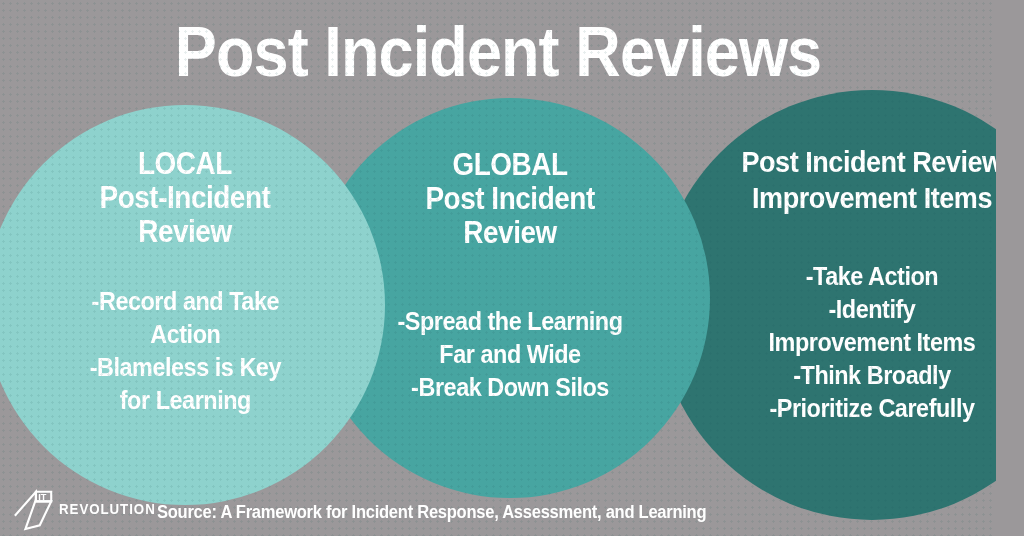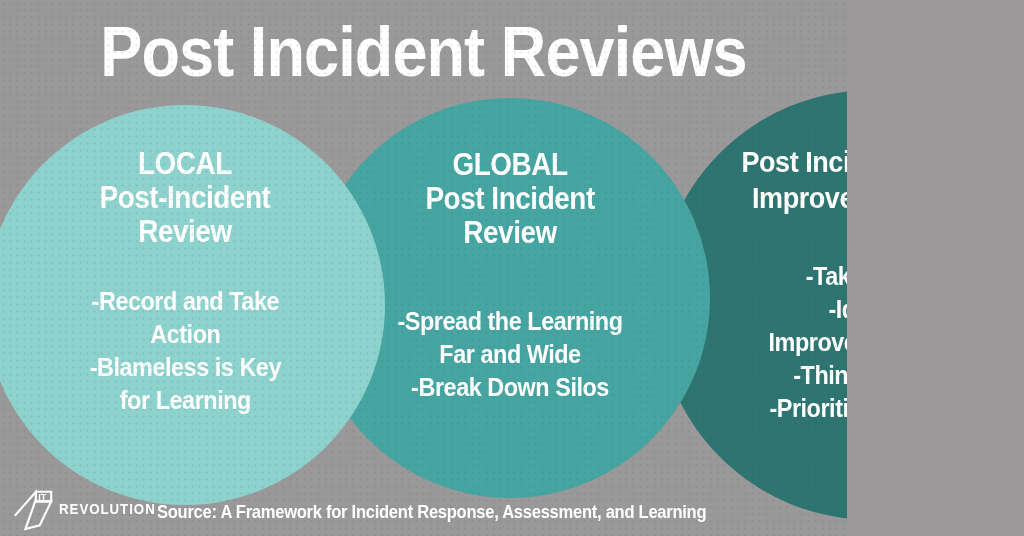--- a/index.html
+++ b/index.html
@@ -2,21 +2,21 @@
 <html><head>
 <meta charset="utf-8">
 <style>
   html,body{margin:0;padding:0;}
   body{
     width:1024px;height:536px;overflow:hidden;
     font-family:"Liberation Sans", sans-serif;
     background:#9b989a;
   }
   .canvas{
-    position:relative;width:847px;height:536px;overflow:hidden;
+    position:relative;width:996px;height:536px;overflow:hidden;
     background:#9b989a;
   }
   
   .dots{
     position:absolute;inset:0;z-index:9;pointer-events:none;
     background-image:radial-gradient(rgba(25,85,85,0.10) 1px, transparent 1.4px);
     background-size:7px 7px;
   }
   .title{
     position:absolute;top:16px;left:0;width:100%;margin:0;

